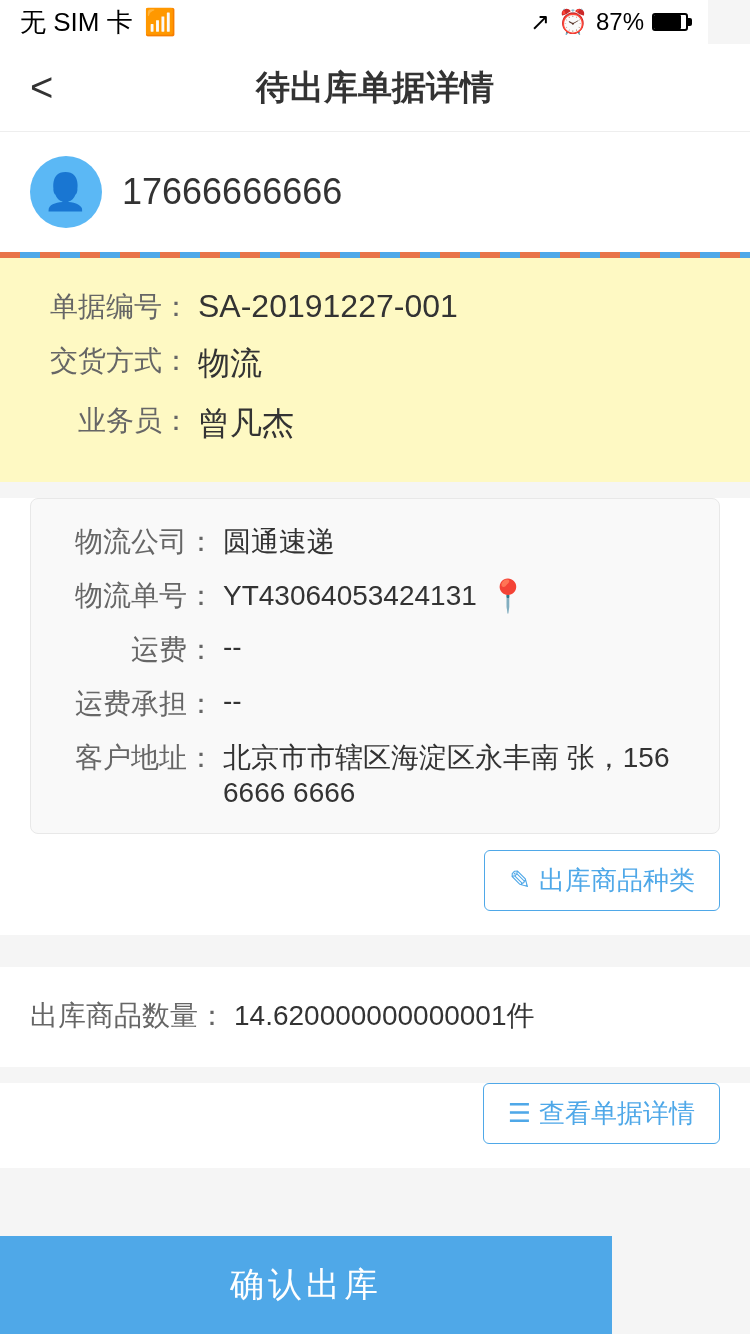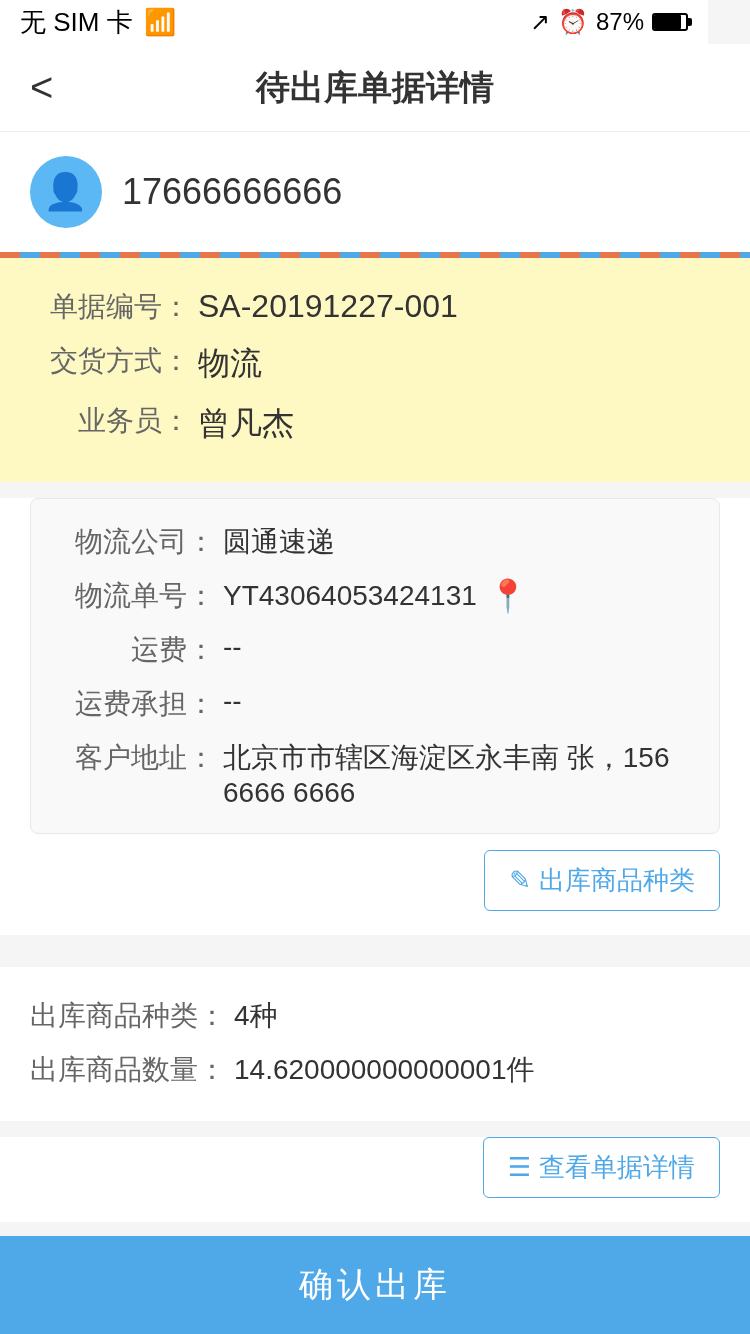--- a/index.html
+++ b/index.html
@@ -212,21 +212,21 @@
       padding: 12px 24px;
       font-size: 26px;
       display: flex;
       align-items: center;
       gap: 8px;
       cursor: pointer;
     }
 
     
     .confirm-bar {
-      width: 750px;
+      width: 612px;
       height: 98px;
       background: #4fa8e8;
       display: flex;
       align-items: center;
       justify-content: center;
       position: fixed;
       bottom: 0;
       left: 0;
       cursor: pointer;
     }
@@ -331,24 +331,20 @@
         <span class="edit-icon">✎</span>
         <span>出库商品种类</span>
       </button>
     </div>
   </div>
 
   <div style="height:16px; background:#f5f5f5;"></div>
 
   <div class="goods-section">
     <div class="goods-row">
-      <span class="goods-label">出库商品种类：</span>
-      <span class="goods-value">4种</span>
-    </div>
-    <div class="goods-row">
       <span class="goods-label">出库商品数量：</span>
       <span class="goods-value">14.620000000000001件</span>
     </div>
   </div>
 
   <div class="view-detail-row">
     <button class="view-detail-btn">
       <span>☰</span>
       <span>查看单据详情</span>
     </button>

